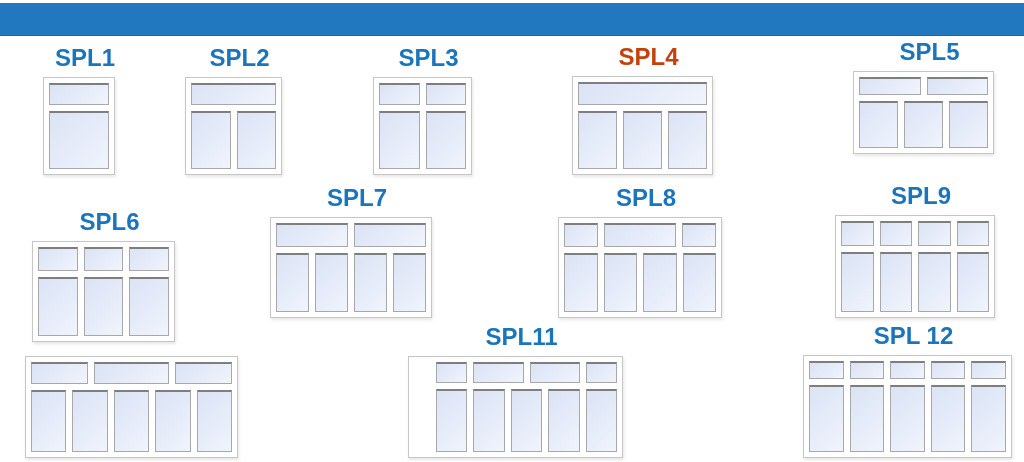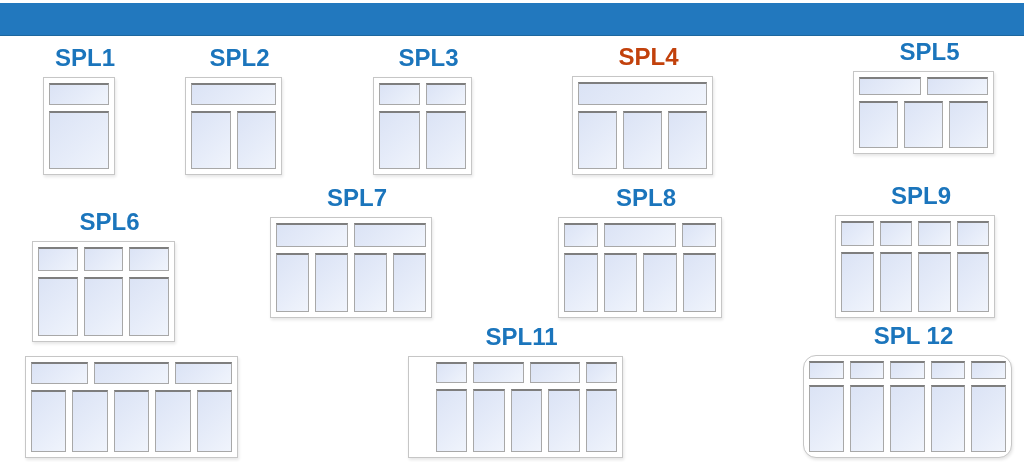--- a/index.html
+++ b/index.html
@@ -214,21 +214,21 @@
           </div>
           <div class="row row-bottom">
             <div class="pane" style="flex: 1 1 0px; border-color: rgb(126, 126, 126) rgb(168, 168, 168) rgb(168, 168, 168);"></div>
             <div class="pane" style="flex: 1 1 0px; border-color: rgb(126, 126, 126) rgb(168, 168, 168) rgb(168, 168, 168);"></div>
             <div class="pane" style="flex: 1 1 0px; border-color: rgb(126, 126, 126) rgb(168, 168, 168) rgb(168, 168, 168);"></div>
             <div class="pane" style="flex: 1 1 0px; border-color: rgb(126, 126, 126) rgb(168, 168, 168) rgb(168, 168, 168);"></div>
             <div class="pane" style="flex: 1 1 0px; border-color: rgb(126, 126, 126) rgb(168, 168, 168) rgb(168, 168, 168);"></div>
           </div>
         </div>
       </div>
-      <div class="win-card" style="left: 803px; top: 355px; width: 209px; height: 103px; border-color: rgb(198, 198, 198); border-radius: 13px;">
+      <div class="win-card" style="left: 803px; top: 355px; width: 209px; height: 103px; border-color: rgb(198, 198, 198);">
         <div class="win-label" style="color: rgb(27, 117, 188);">SPL 12</div>
         <div class="win-inner">
           <div class="row row-top" style="height: 20%;">
             <div class="pane" style="flex: 1 1 0px; border-color: rgb(126, 126, 126) rgb(168, 168, 168) rgb(168, 168, 168);"></div>
             <div class="pane" style="flex: 1 1 0px; border-color: rgb(126, 126, 126) rgb(168, 168, 168) rgb(168, 168, 168);"></div>
             <div class="pane" style="flex: 1 1 0px; border-color: rgb(126, 126, 126) rgb(168, 168, 168) rgb(168, 168, 168);"></div>
             <div class="pane" style="flex: 1 1 0px; border-color: rgb(126, 126, 126) rgb(168, 168, 168) rgb(168, 168, 168);"></div>
             <div class="pane" style="flex: 1 1 0px; border-color: rgb(126, 126, 126) rgb(168, 168, 168) rgb(168, 168, 168);"></div>
           </div>
           <div class="row row-bottom">

